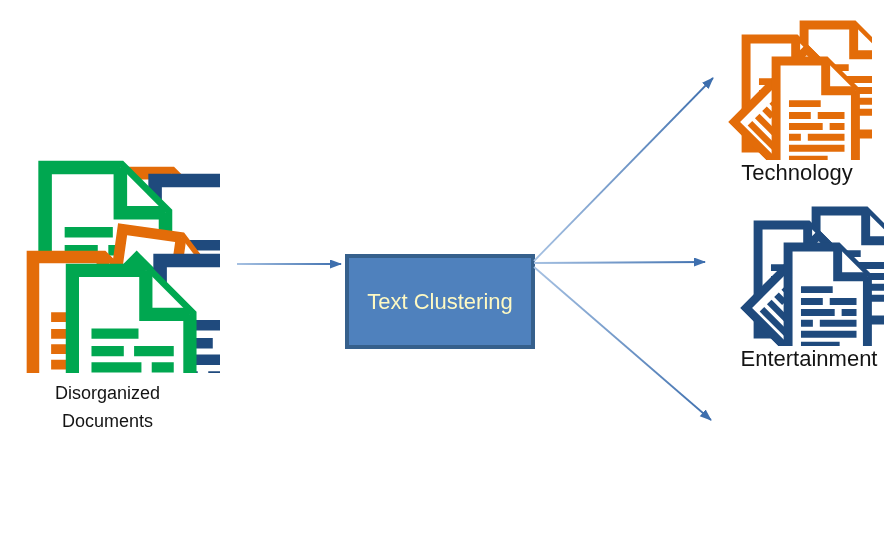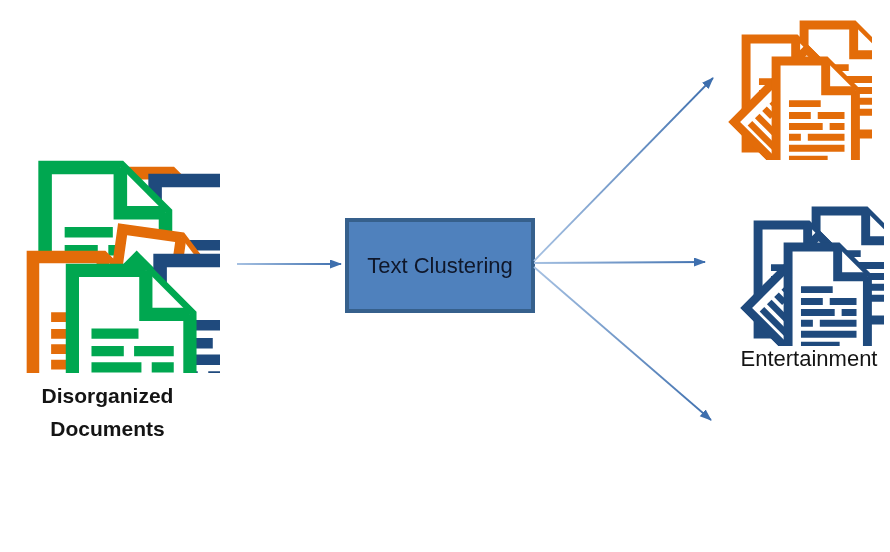--- a/index.html
+++ b/index.html
@@ -3,26 +3,26 @@
 <meta charset="utf-8">
 <style>
   html,body{margin:0;padding:0;background:var(--background,#fff);}
   .canvas{
     position:relative;width:890px;height:552px;overflow:hidden;
     background:var(--background,#fff);
     font-family:"Liberation Sans",sans-serif;color:var(--text,#141414);
   }
   .abs{position:absolute;}
   .label{font-size:22px;text-align:center;color:var(--text,#141414);}
-  .pile-label{font-size:21px;line-height:1.55;white-space:pre-line;text-align:center;font-weight:bold;}
+  .pile-label{font-size:18px;line-height:1.55;white-space:pre-line;text-align:center;}
   .process-box{
     display:flex;align-items:center;justify-content:center;
     background:var(--box-fill,#4F81BD);
     border:4px solid var(--box-border,#36608C);
-    box-sizing:border-box;color:#0f172a;font-size:22px;white-space:nowrap;
+    box-sizing:border-box;color:#fef9c3;font-size:22px;white-space:nowrap;margin-top:36px;
   }
   .c-orange{color:var(--orange,#E36C09);}
   .c-navy{color:var(--navy,#1F4A7D);}
   .c-green{color:var(--green,#00A750);}
   .cluster{display:flex;flex-direction:column;align-items:center;}
   .arrows{left:0;top:0;pointer-events:none;}
   .ah-fill{fill:var(--arrow-dark,#3E6FAE);}
   .stopL{stop-color:var(--arrow-light,#A6C1E2);}
   .stopD{stop-color:var(--arrow-dark,#3E6FAE);}
 </style>
@@ -92,20 +92,21 @@
       <g transform="translate(0,14) scale(0.85)">
           <use href="#doc"></use>
         </g>
       <g transform="translate(72,10) rotate(45) scale(0.8)">
           <use href="#doc"></use>
         </g>
       <g transform="translate(30,36) scale(0.85)">
           <use href="#doc"></use>
         </g>
     </svg>
+    <div class="label">Technology</div>
   </div>
 
   <div class="abs cluster" style="left:734px;top:206px;width:150px">
     <svg class="c-navy" width="150" height="140" viewBox="0 0 150 140">
       <g transform="translate(58,0) scale(0.85)">
           <use href="#doc"></use>
         </g>
       <g transform="translate(0,14) scale(0.85)">
           <use href="#doc"></use>
         </g>

